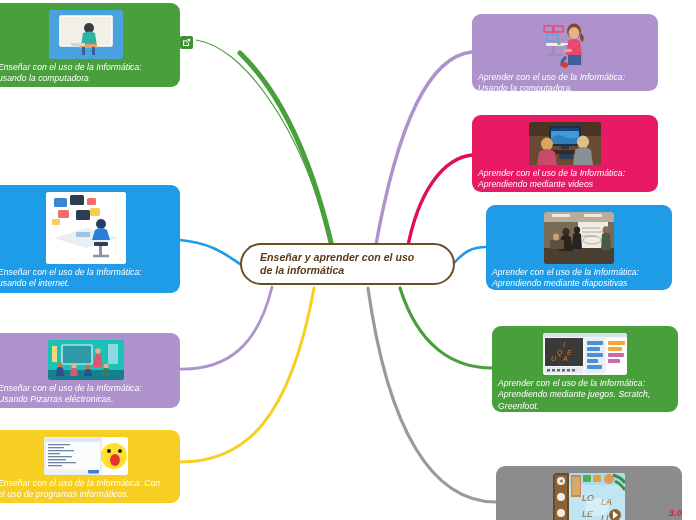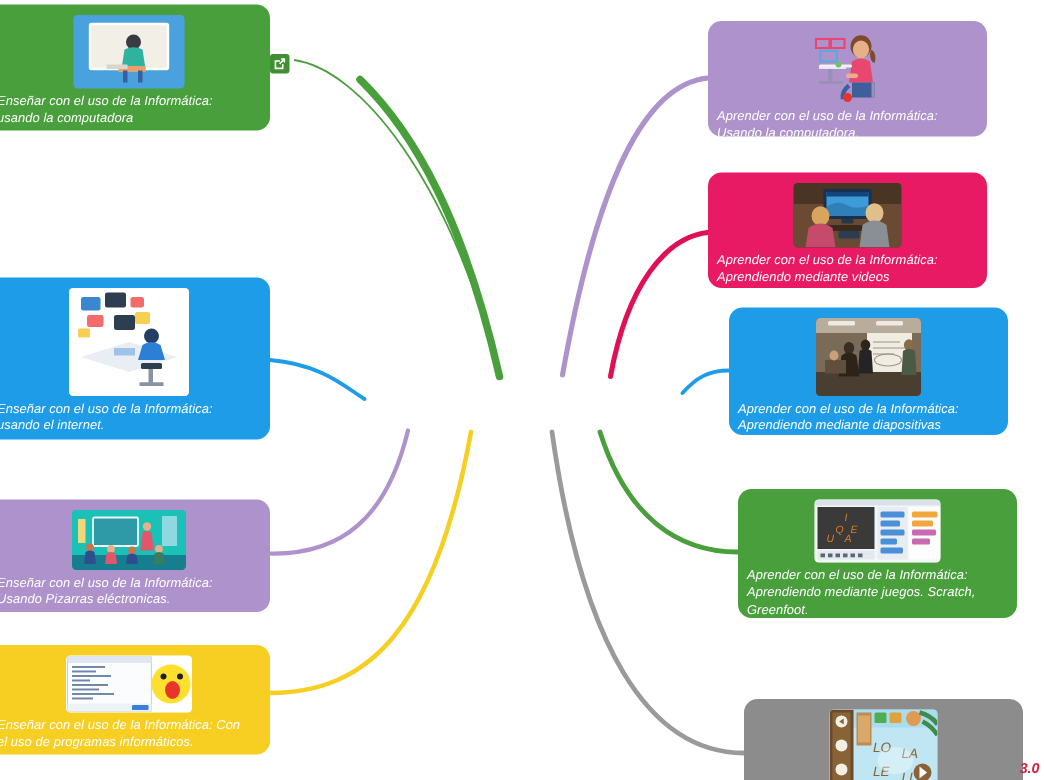--- a/index.html
+++ b/index.html
@@ -97,21 +97,21 @@
     border-radius: 2px;
     z-index: 7;
     display: flex;
     align-items: center;
     justify-content: center;
   }
 
   
   #version-mark {
     position: absolute;
-    right: 3px;
+    right: 14px;
     bottom: 2px;
     color: #d4213c;
     font-weight: bold;
     font-size: 9.5px;
     z-index: 9;
     margin-left: 32px;
   }
 </style>
 </head>
 <body>
@@ -384,20 +384,24 @@
           <text x="29" y="58">LU</text>
         </g>
         <circle cx="62" cy="42" r="6" fill="#8a6238"></circle>
         <path d="M60 38 l5 4 l-5 4 z" fill="#ffffff"></path>
         <ellipse cx="44" cy="34" rx="12" ry="9" fill="#ffffff" opacity="0.35"></ellipse>
       </svg>
     </div>
 
   </div>
 
+  <div id="central-node">
+    <div class="central-text">Enseñar y aprender con el uso
+de la informática</div>
+  </div>
 
   <div id="link-badge">
     <svg width="9" height="9" viewBox="0 0 10 10">
       <path d="M1.2 2.4 h4 v1.2 h-2.8 v4.2 h4.2 v-2.6 h1.2 v3.8 h-6.6 z" fill="#ffffff"></path>
       <path d="M6 1 h3 v3 h-1.1 v-1.1 l-2.6 2.6 l-0.8 -0.8 l2.6 -2.6 h-1.1 z" fill="#ffffff"></path>
     </svg>
   </div>
 
   <div id="version-mark">3.0</div>
 

